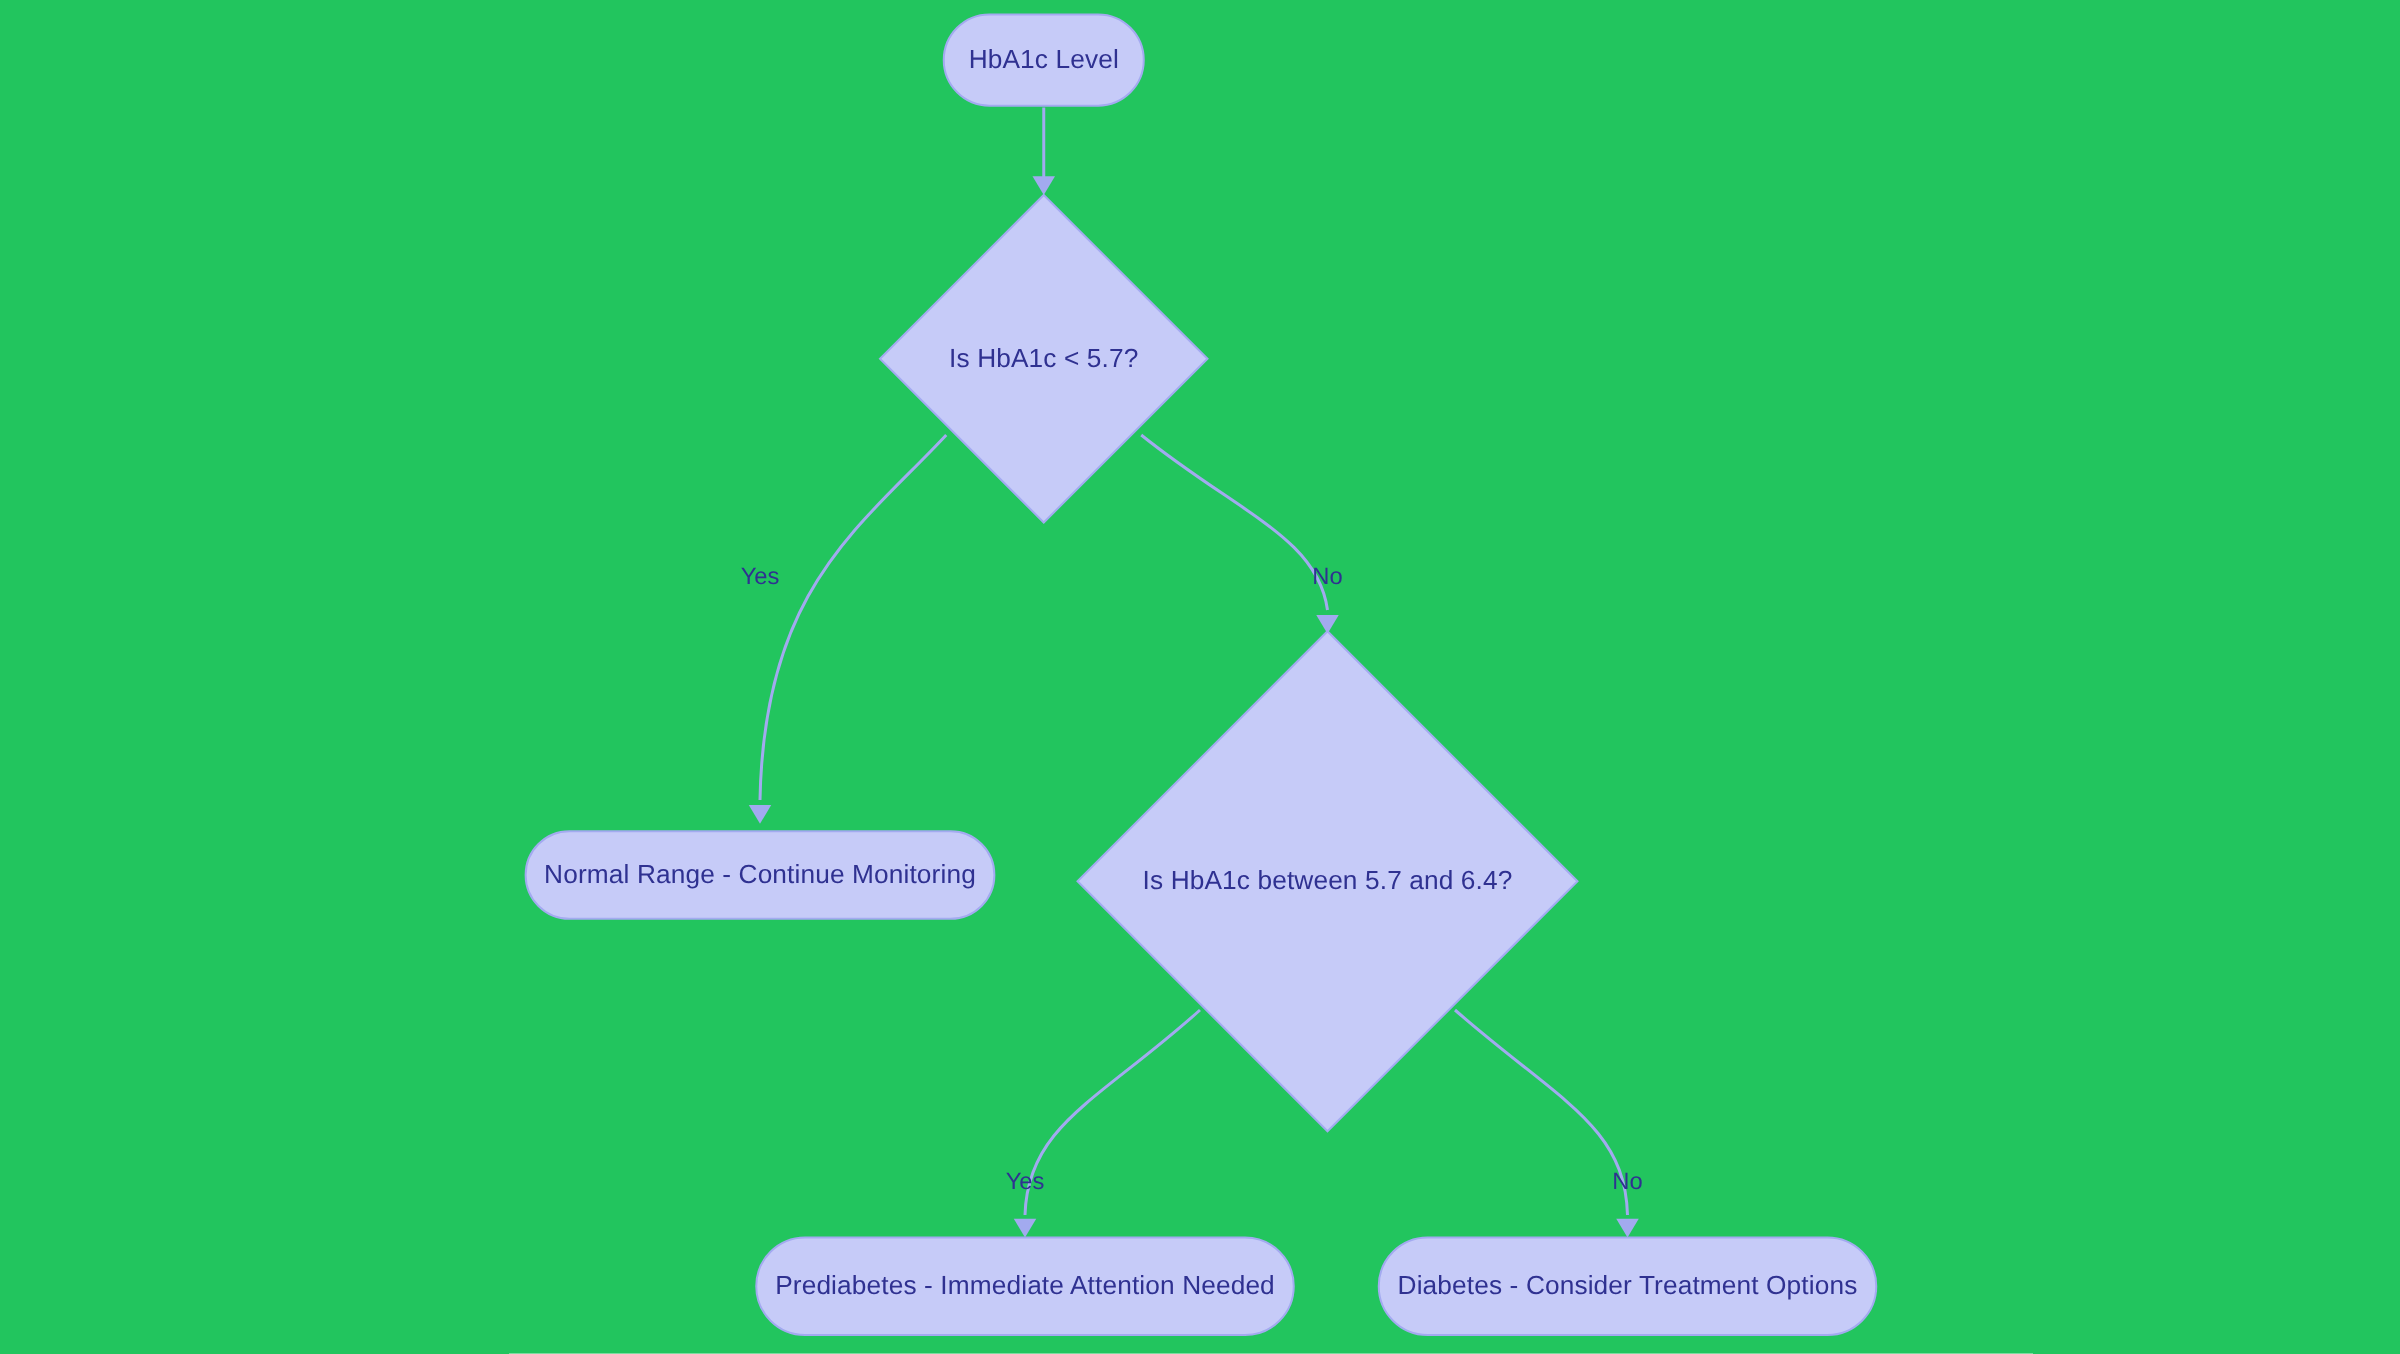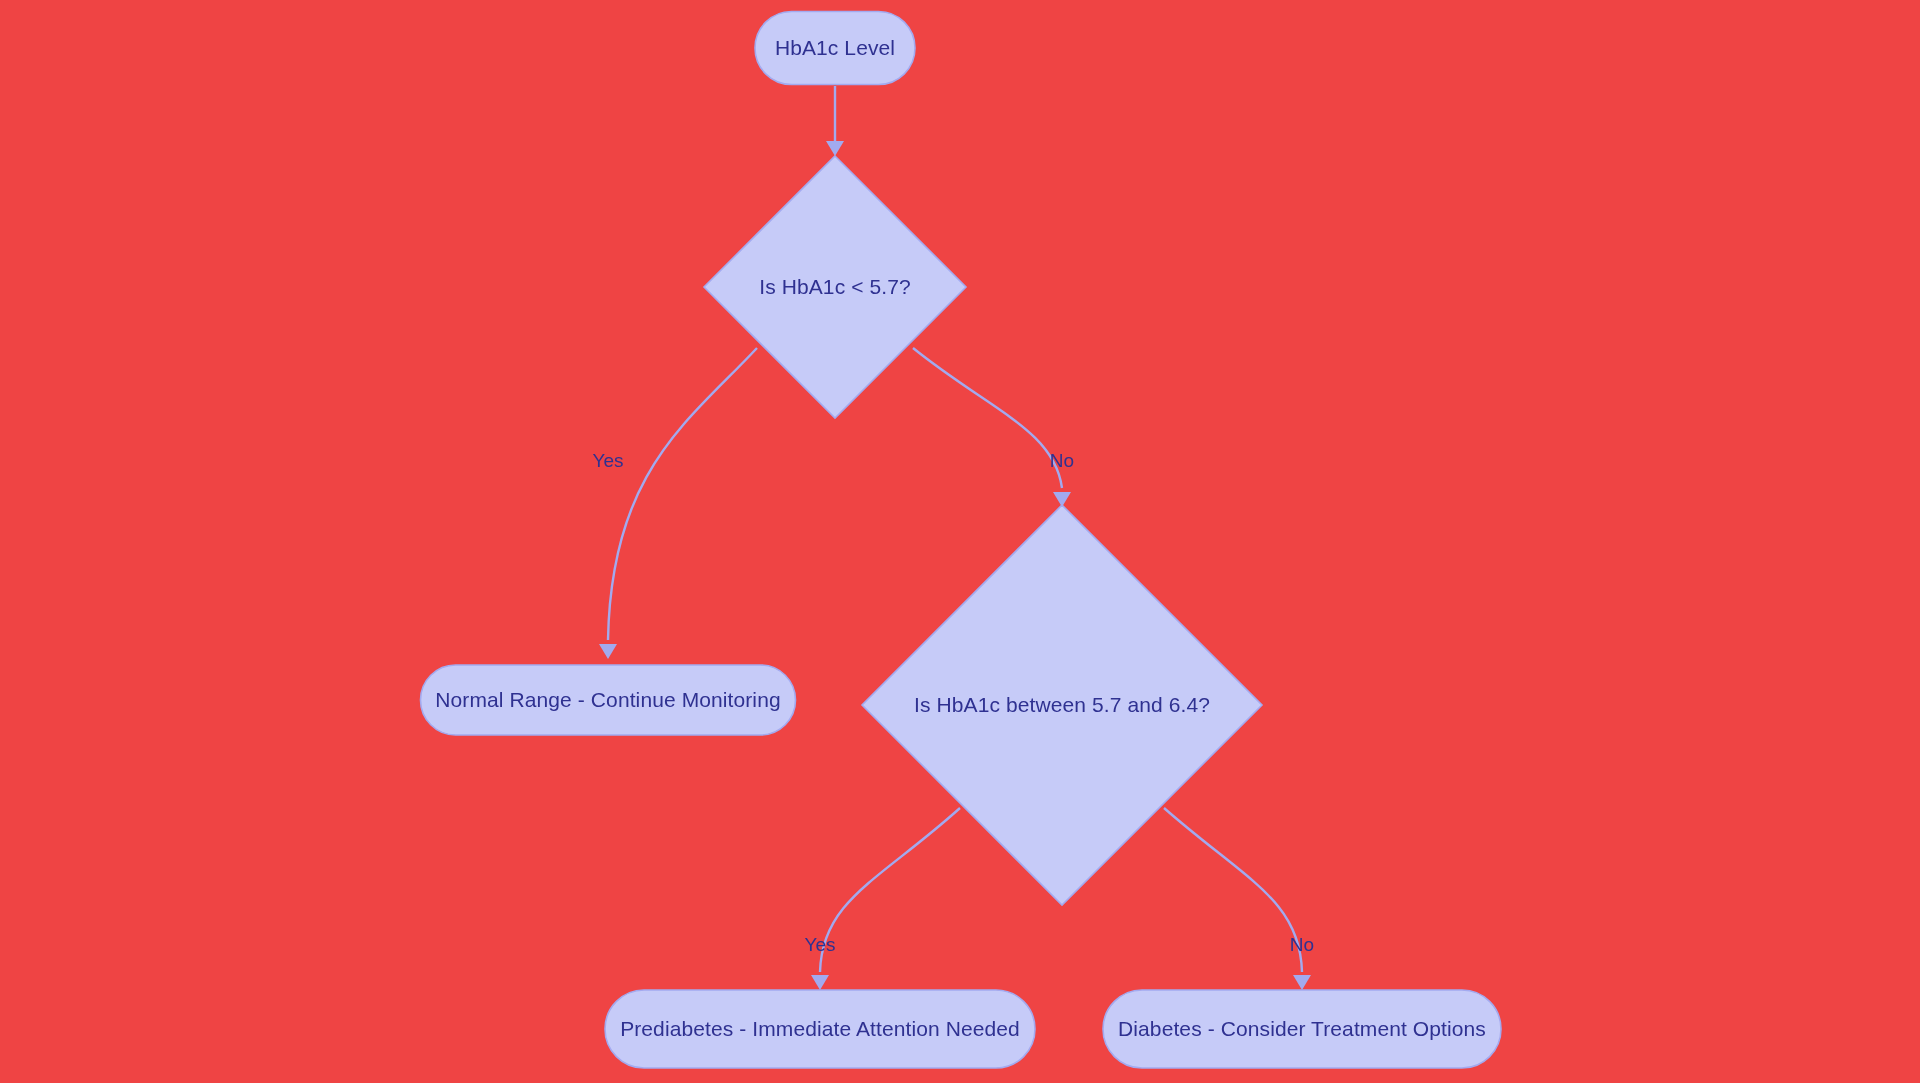--- a/index.html
+++ b/index.html
@@ -10,21 +10,21 @@
   body {
     width: 1920px;
     height: 1083px;
     overflow: hidden;
     font-family: "Liberation Sans", sans-serif;
   }
   #flowchart-root {
     position: relative;
     width: 1920px;
     height: 1083px;
-    background: #ef4444;
+    background: #22c55e;
   }
   svg#flow-svg {
     position: absolute;
     top: 0;
     left: 0;
     width: 1920px;
     height: 1083px;
     display: block;
   }
   .node-shape {

